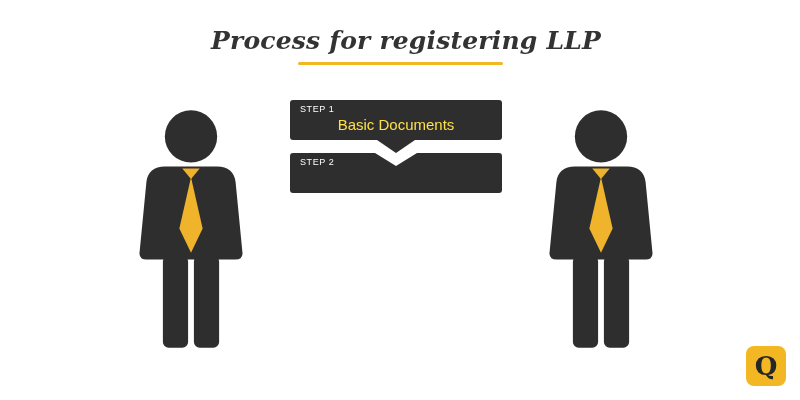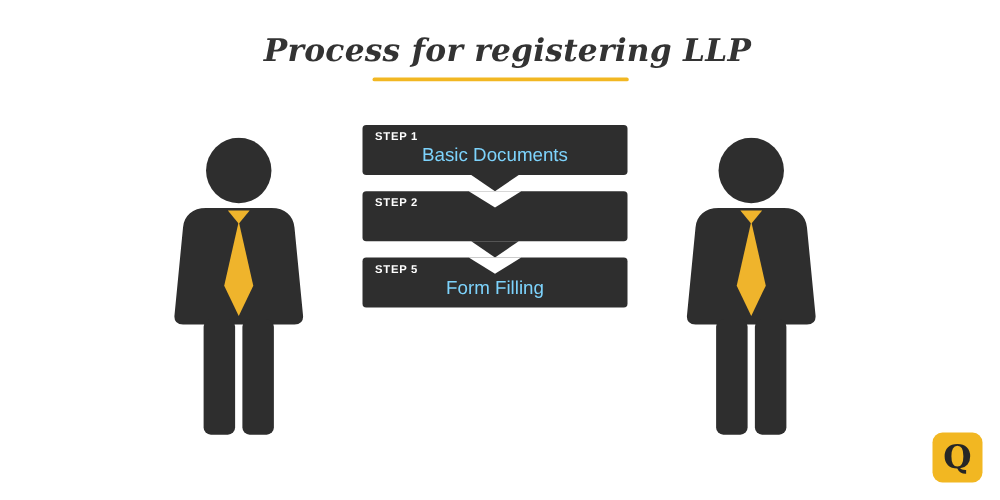--- a/index.html
+++ b/index.html
@@ -21,26 +21,26 @@
     content:"";position:absolute;left:50%;bottom:-13px;transform:translateX(-50%);
     border-left:19px solid transparent;border-right:19px solid transparent;
     border-top:13px solid #2e2e2e;
   }
   .step:not(:first-child)::before{
     content:"";position:absolute;left:50%;top:0;transform:translateX(-50%);
     border-left:21px solid transparent;border-right:21px solid transparent;
     border-top:13px solid #ffffff;
   }
   .step-label{
-    position:absolute;top:4px;left:10px;font-size:9px;font-weight:bold;
+    position:absolute;top:4px;left:10px;font-size:9px;font-weight:normal;
     color:#ffffff;letter-spacing:.6px;
   }
   .step-text{
     position:absolute;left:0;right:0;top:16px;text-align:center;
-    font-size:15px;color:#7dd3fc;
+    font-size:15px;color:#fde047;
   }
   
   .person{position:absolute;width:126px;height:238px;}
   .person-left{left:128px;top:110px;}
   .person-right{left:538px;top:110px;}
   .person svg{width:100%;height:100%;display:block;}
   
   .logo{
     position:absolute;right:14px;bottom:14px;width:40px;height:40px;
     background:#f2b722;border-radius:8px;display:flex;align-items:center;justify-content:center;
@@ -73,24 +73,20 @@
   </div>
 
   <div class="steps">
     <div class="step">
       <span class="step-label">STEP 1</span>
       <span class="step-text">Basic Documents</span>
     </div>
     <div class="step">
       <span class="step-label">STEP 2</span>
     </div>
-    <div class="step">
-      <span class="step-label">STEP 5</span>
-      <span class="step-text">Form Filling</span>
-    </div>
   </div>
 
   <div class="person person-right">
     <svg viewBox="0 0 130 245">
       <circle cx="65" cy="27" r="27" fill="#2e2e2e"></circle>
       <path fill="#2e2e2e" d="M38,58 L92,58 C103,58 110,64 111,74 L118,146 Q119,154 111,154 L19,154 Q11,154 12,146 L19,74 C20,64 27,58 38,58 Z"></path>
       <rect x="36" y="150" width="26" height="95" rx="6" fill="#2e2e2e"></rect>
       <rect x="68" y="150" width="26" height="95" rx="6" fill="#2e2e2e"></rect>
       <g>
         <polygon points="56,60 74,60 65,71" fill="#efb42c"></polygon>

